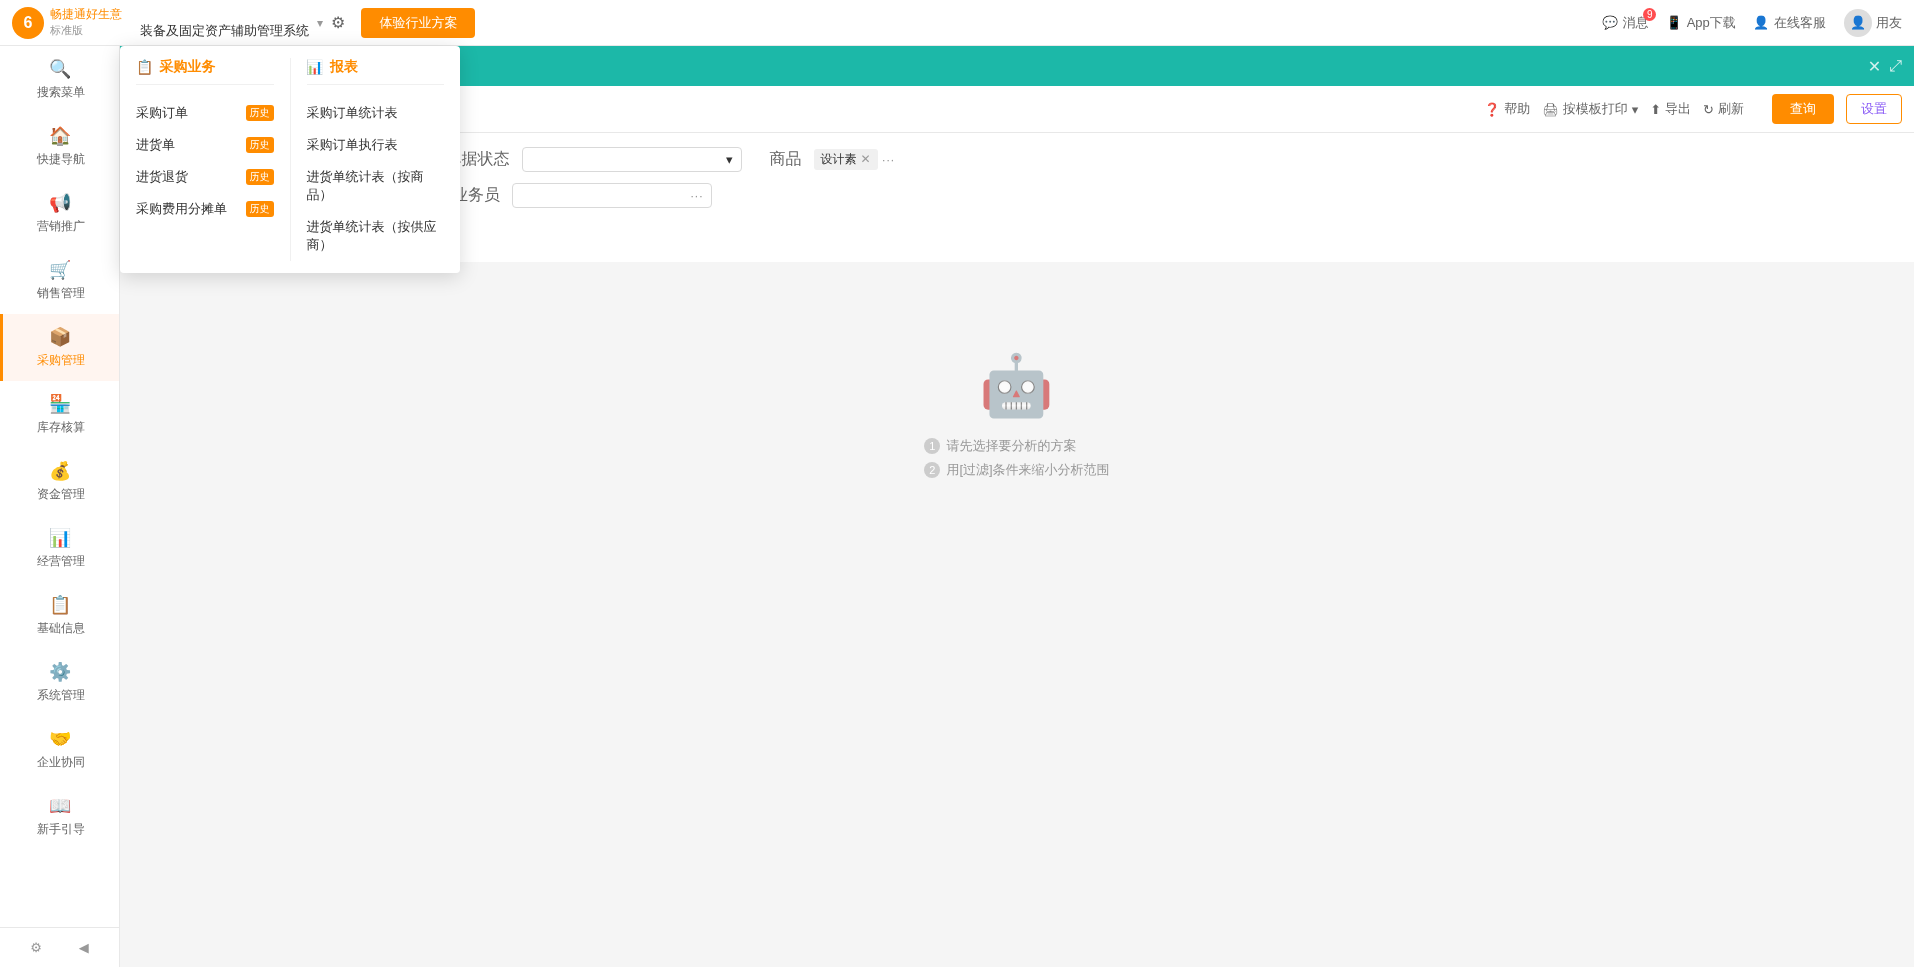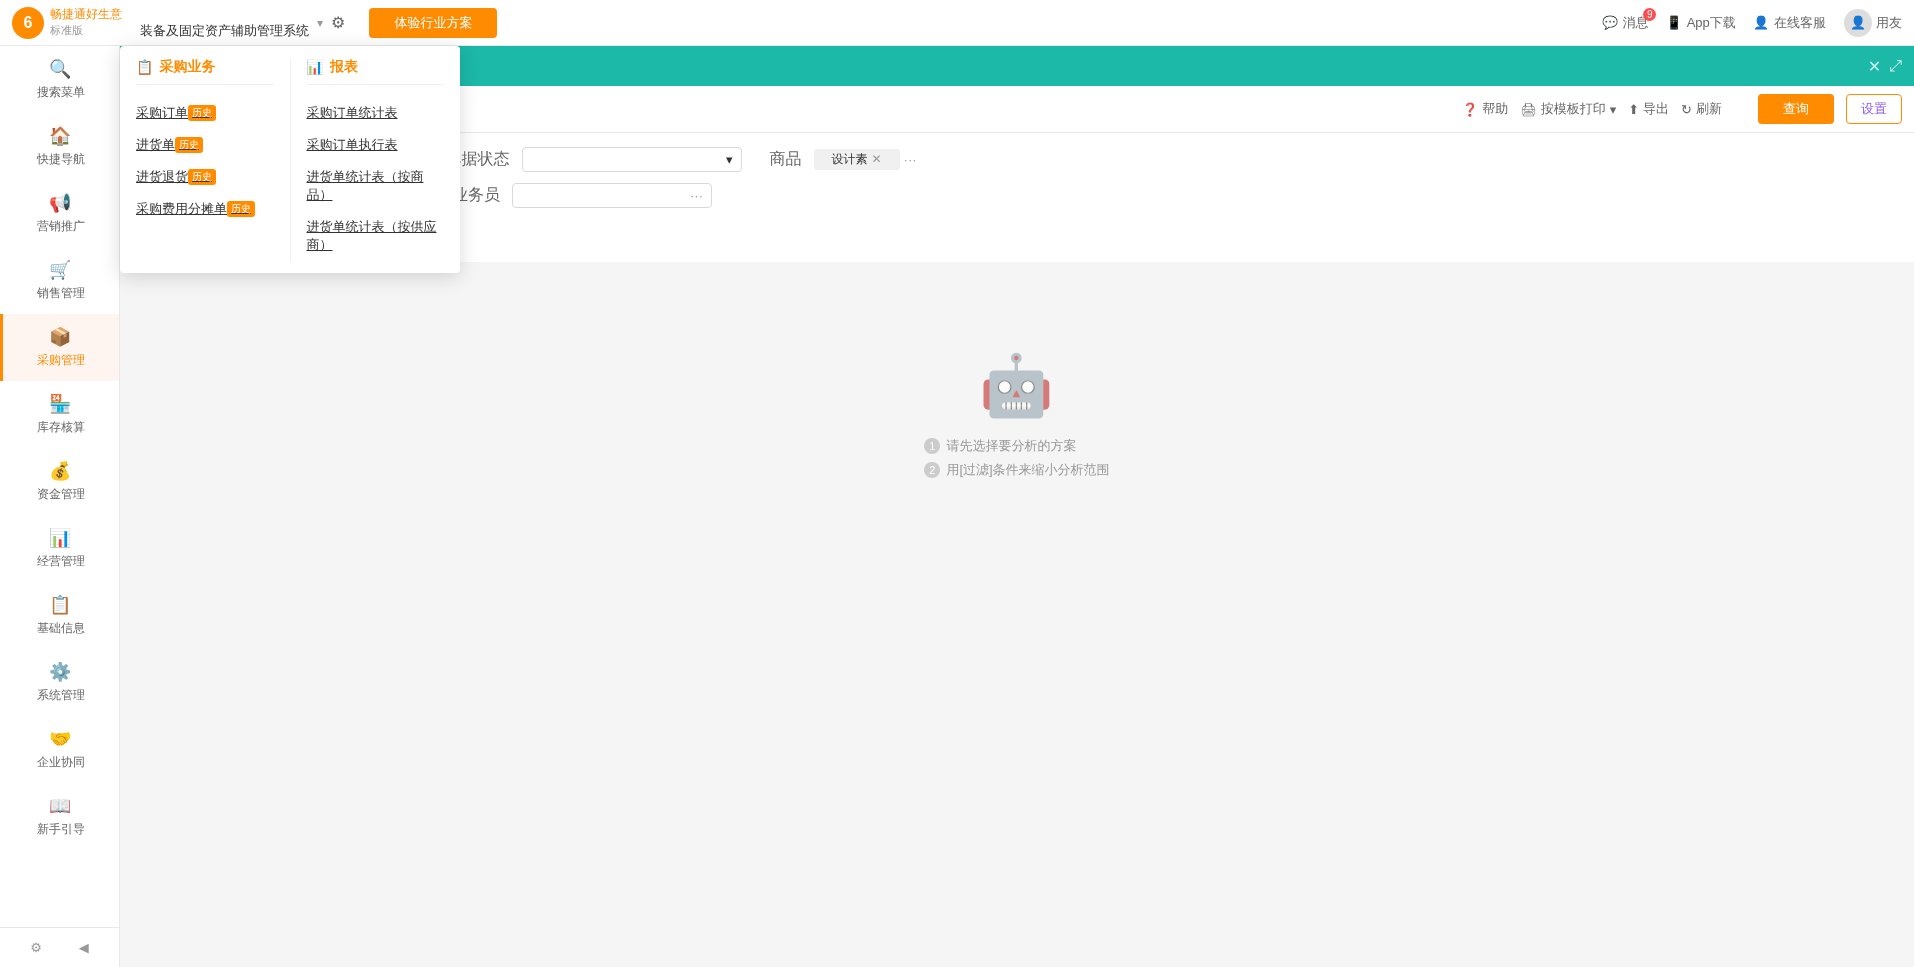--- a/index.html
+++ b/index.html
@@ -8,21 +8,21 @@
     
     .topbar { height: 46px; background: #fff; display: flex; align-items: center; padding: 0 12px; border-bottom: 1px solid #e8e8e8; position: relative; z-index: 100; }
     .topbar-logo { width: 120px; display: flex; align-items: center; gap: 6px; }
     .logo-icon { width: 32px; height: 32px; background: #ff8c00; border-radius: 50%; display: flex; align-items: center; justify-content: center; color: white; font-size: 16px; font-weight: bold; }
     .logo-text { font-size: 12px; color: #ff8c00; line-height: 1.3; }
     .logo-sub { font-size: 11px; color: #999; }
     .topbar-system { display: flex; align-items: center; gap: 8px; margin-left: 8px; }
     .system-title { font-size: 13px; color: #333; margin-top: 16px; }
     .system-arrow { color: #999; font-size: 12px; cursor: pointer; }
     .system-gear { color: #666; cursor: pointer; font-size: 16px; }
-    .topbar-btn { background: #ff8c00; color: white; border: none; padding: 6px 25px; border-radius: 4px; cursor: pointer; font-size: 13px; margin-left: 24px; }
+    .topbar-btn { background: #ff8c00; color: white; border: none; padding: 6px 18px; border-radius: 4px; cursor: pointer; font-size: 13px; margin-left: 16px; }
     .topbar-right { margin-left: auto; display: flex; align-items: center; gap: 18px; }
     .topbar-right-item { display: flex; align-items: center; gap: 4px; color: #666; font-size: 13px; cursor: pointer; position: relative; }
     .topbar-right-item .badge { background: #ff4d4f; color: white; font-size: 10px; border-radius: 8px; padding: 1px 4px; position: absolute; top: -6px; right: -8px; }
     .user-avatar { width: 28px; height: 28px; background: #ddd; border-radius: 50%; display: flex; align-items: center; justify-content: center; color: #999; }
 
     
     .layout { display: flex; height: calc(967px - 46px); }
 
     
     .sidebar { width: 120px; background: #fff; border-right: 1px solid #e8e8e8; display: flex; flex-direction: column; }
@@ -46,40 +46,40 @@
     
     .toolbar { background: #fff; padding: 8px 12px; display: flex; align-items: center; justify-content: flex-end; gap: 12px; border-bottom: 1px solid #e8e8e8; }
     .toolbar-item { display: flex; align-items: center; gap: 4px; color: #666; font-size: 13px; cursor: pointer; }
 
     
     .filter-area { background: #fff; padding: 12px; margin-bottom: 8px; }
     .filter-row { display: flex; align-items: center; gap: 12px; margin-bottom: 8px; flex-wrap: wrap; }
     .filter-label { color: #666; font-size: 16px; white-space: nowrap; margin-left: 16px; }
     .filter-input { border: 1px solid #d9d9d9; border-radius: 4px; padding: 4px 8px; font-size: 13px; color: #333; min-width: 120px; }
     .filter-select { border: 1px solid #d9d9d9; border-radius: 4px; padding: 4px 8px; font-size: 13px; color: #333; min-width: 160px; display: flex; align-items: center; justify-content: space-between; cursor: pointer; }
-    .filter-tag { background: #f0f0f0; border-radius: 3px; padding: 2px 18px; font-size: 12px; display: flex; align-items: center; gap: 4px; }
+    .filter-tag { background: #f0f0f0; border-radius: 3px; padding: 2px 7px; font-size: 12px; display: flex; align-items: center; gap: 4px; }
     .filter-tag-close { cursor: pointer; color: #999; }
     .filter-dots { color: #999; cursor: pointer; }
 
     
     .collapse-bar { text-align: center; padding: 6px; cursor: pointer; color: #1cb8a8; font-size: 13px; border-top: 1px solid #f0f0f0; }
 
     
     .empty-state { display: flex; flex-direction: column; align-items: center; justify-content: center; padding: 80px 0; color: #999; }
     .empty-icon { font-size: 80px; margin-bottom: 16px; opacity: 0.4; }
     .empty-tips { list-style: none; }
     .empty-tips li { display: flex; align-items: center; gap: 6px; margin-bottom: 6px; font-size: 13px; color: #999; }
     .tip-num { width: 16px; height: 16px; border-radius: 50%; background: #ccc; color: white; font-size: 11px; display: flex; align-items: center; justify-content: center; }
 
     
     .dropdown-overlay { position: fixed; top: 46px; left: 120px; background: #fff; box-shadow: 0 4px 20px rgba(0,0,0,0.15); border-radius: 4px; z-index: 999; display: flex; min-width: 340px; padding: 12px 0; }
     .dropdown-col { flex: 1; padding: 0 16px; }
     .dropdown-col-title { color: #ff8c00; font-size: 14px; font-weight: bold; margin-bottom: 12px; display: flex; align-items: center; gap: 6px; border-bottom: 1px solid #f0f0f0; padding-bottom: 8px; }
     .dropdown-col-right { border-left: 1px solid #f0f0f0; }
-    .dropdown-item { display: flex; align-items: center; padding: 7px 0; cursor: pointer; color: #333; font-size: 13px; text-decoration: underline; }
+    .dropdown-item { display: flex; align-items: center; justify-content: space-between; padding: 7px 0; cursor: pointer; color: #333; font-size: 13px; }
     .history-badge { background: #ff8c00; color: white; font-size: 10px; border-radius: 3px; padding: 1px 4px; }
   </style>
 </head>
 <body>
 
 <div class="topbar">
   <div class="topbar-logo">
     <div class="logo-icon">6</div>
     <div>
       <div class="logo-text">畅捷通好生意</div>

